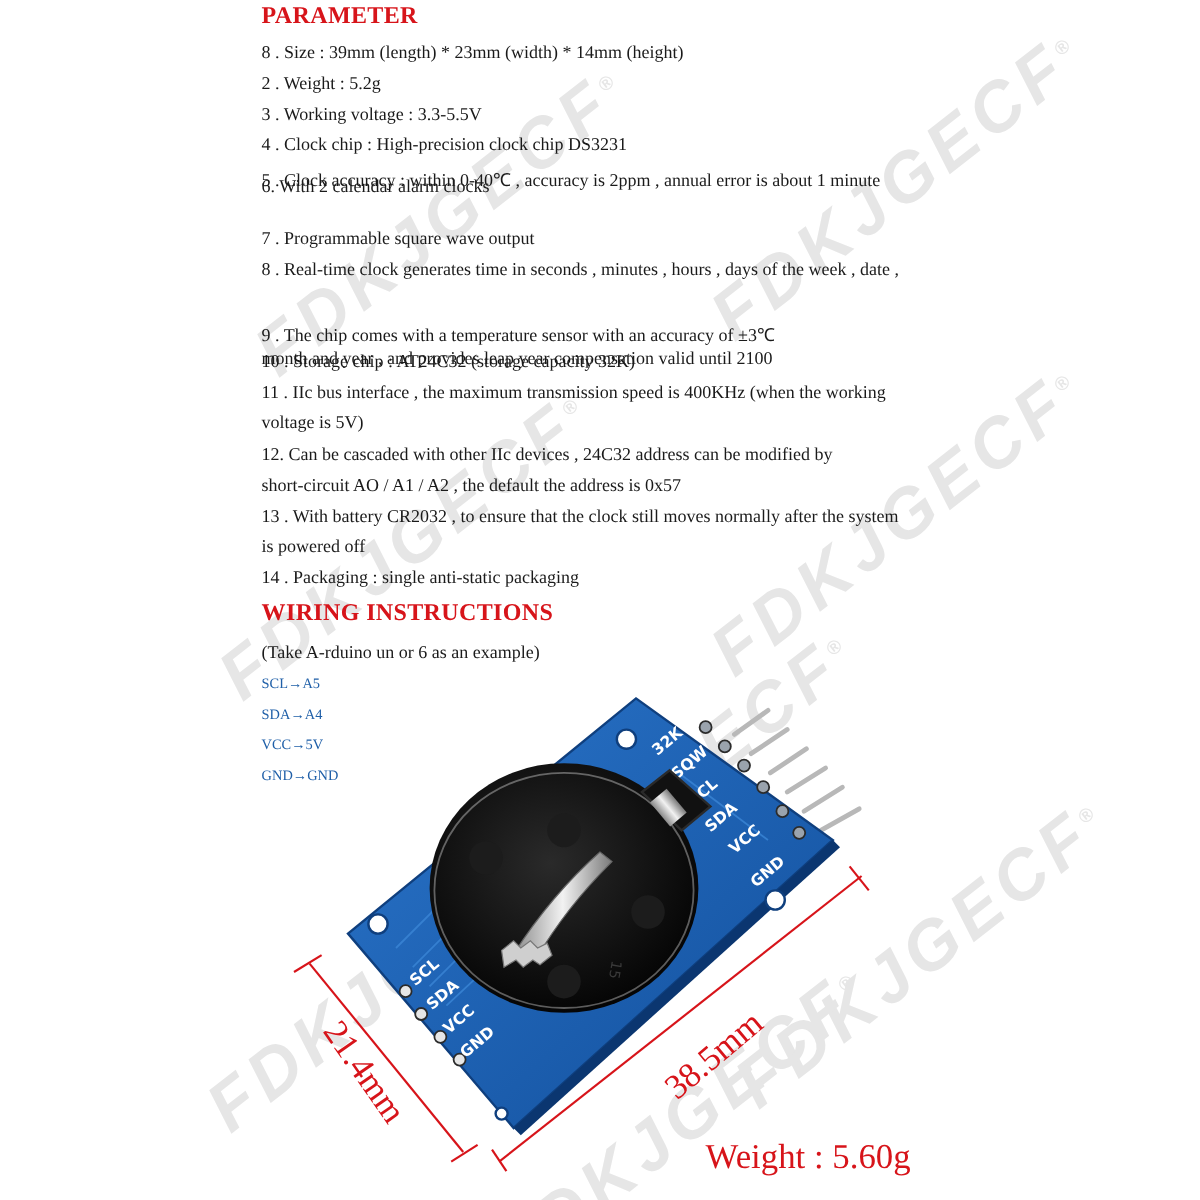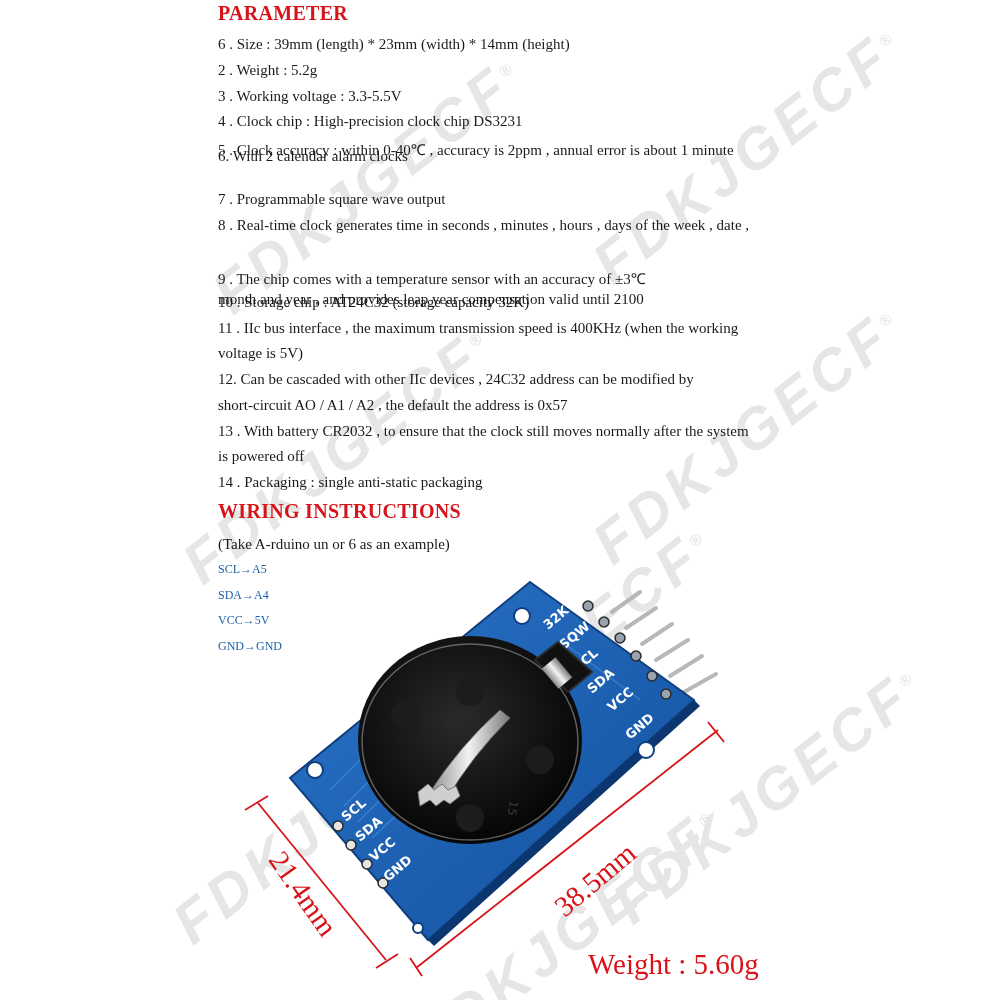--- a/index.html
+++ b/index.html
@@ -30,21 +30,21 @@
 <div class="watermark" style="left:150px;top:420px;"><span>FDKJGECF</span><sup>®</sup></div>
 <div class="watermark" style="left:560px;top:400px;"><span>FDKJGECF</span><sup>®</sup></div>
 <div class="watermark" style="left:370px;top:620px;"><span>FDKJGECF</span><sup>®</sup></div>
 <div class="watermark" style="left:140px;top:780px;"><span>FDKJGECF</span><sup>®</sup></div>
 <div class="watermark" style="left:580px;top:760px;"><span>FDKJGECF</span><sup>®</sup></div>
 <div class="watermark" style="left:380px;top:900px;"><span>FDKJGECF</span><sup>®</sup></div>
 
 <div class="content">
   <div class="h-red" style="top:2px;">PARAMETER</div>
 
-  <div class="line" style="top:36px;">6 . Size : 39mm (length) * 23mm (width) * 14mm (height)</div>
+  <div class="line" style="top:36px;">8 . Size : 39mm (length) * 23mm (width) * 14mm (height)</div>
   <div class="line" style="top:62px;">2 . Weight : 5.2g</div>
   <div class="line" style="top:88px;">3 . Working voltage : 3.3-5.5V</div>
   <div class="line" style="top:113px;">4 . Clock chip : High-precision clock chip DS3231</div>
   <div class="line" style="top:139px;">5 . Clock accuracy : within 0-40℃ , accuracy is 2ppm , annual error is about 1 minute</div>
   <div class="line" style="top:148px;">6. With 2 calendar alarm clocks</div>
   <div class="line" style="top:191px;">7 . Programmable square wave output</div>
   <div class="line" style="top:217px;">8 . Real-time clock generates time in seconds , minutes , hours , days of the week , date ,</div>
   <div class="line" style="top:256px;margin-top:35px;">month and year , and provides leap year compensation valid until 2100</div>
   <div class="line" style="top:268px;">9 . The chip comes with a temperature sensor with an accuracy of ±3℃</div>
   <div class="line" style="top:294px;">10 . Storage chip : AT24C32 (storage capacity 32K)</div>

